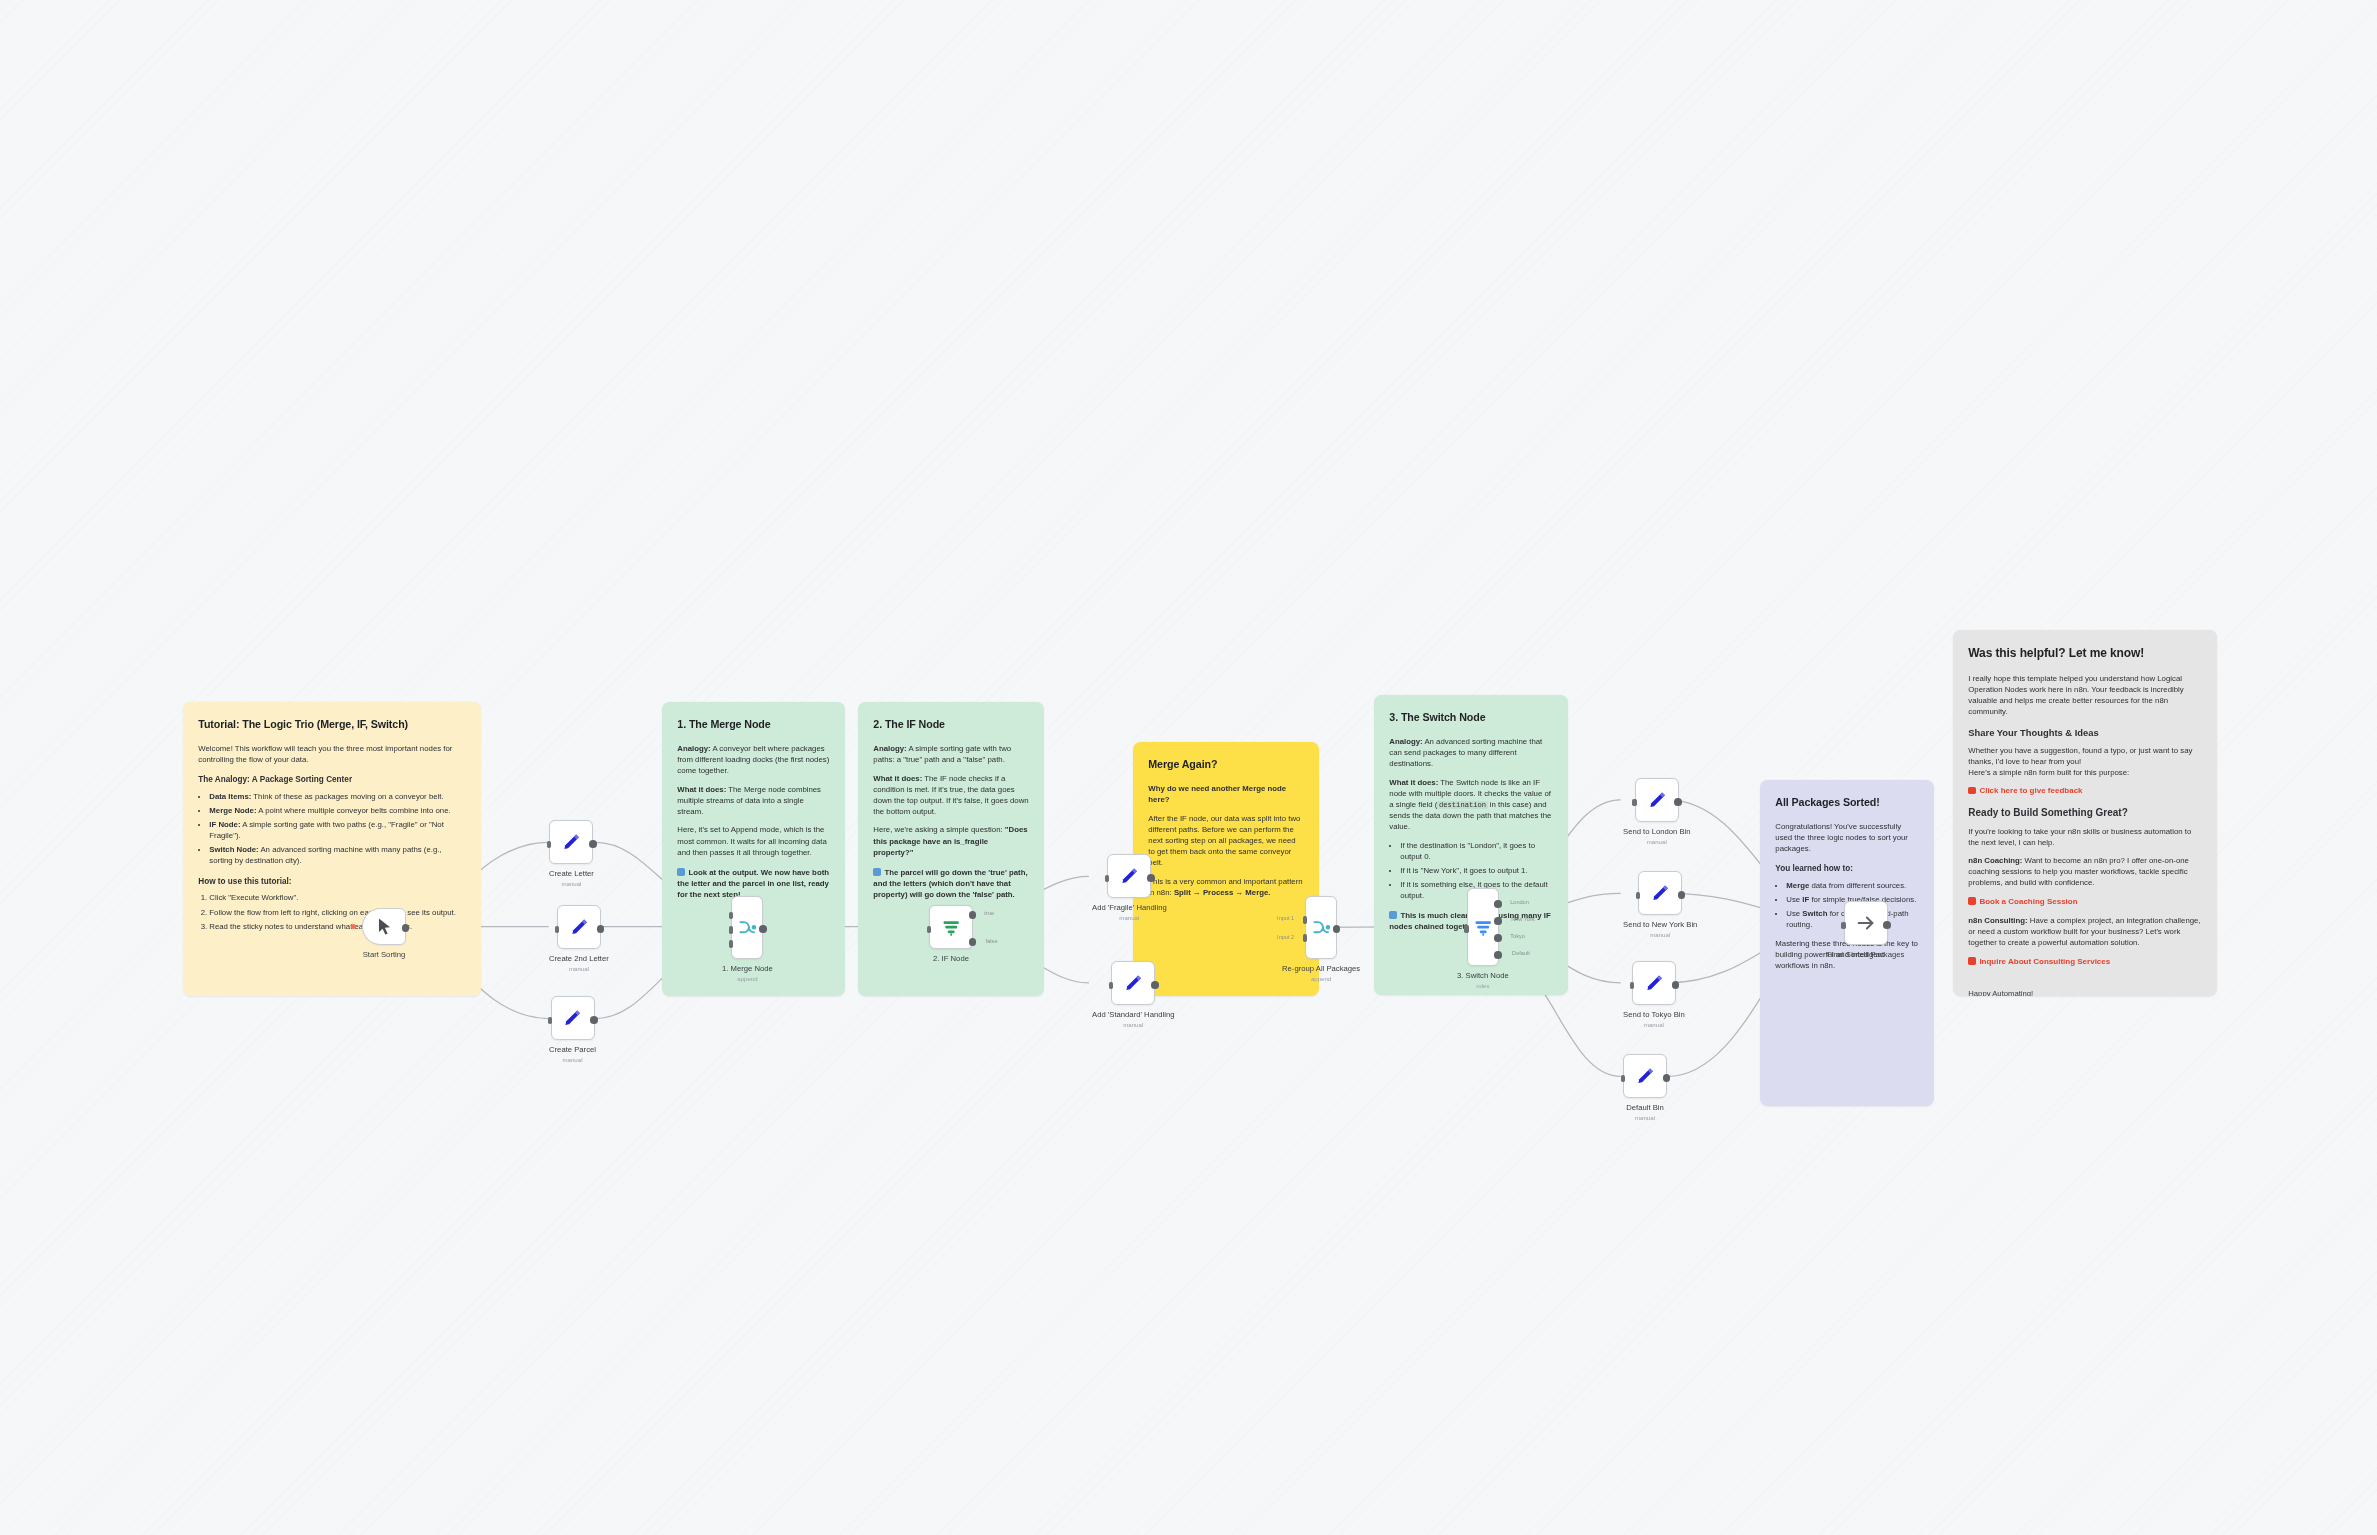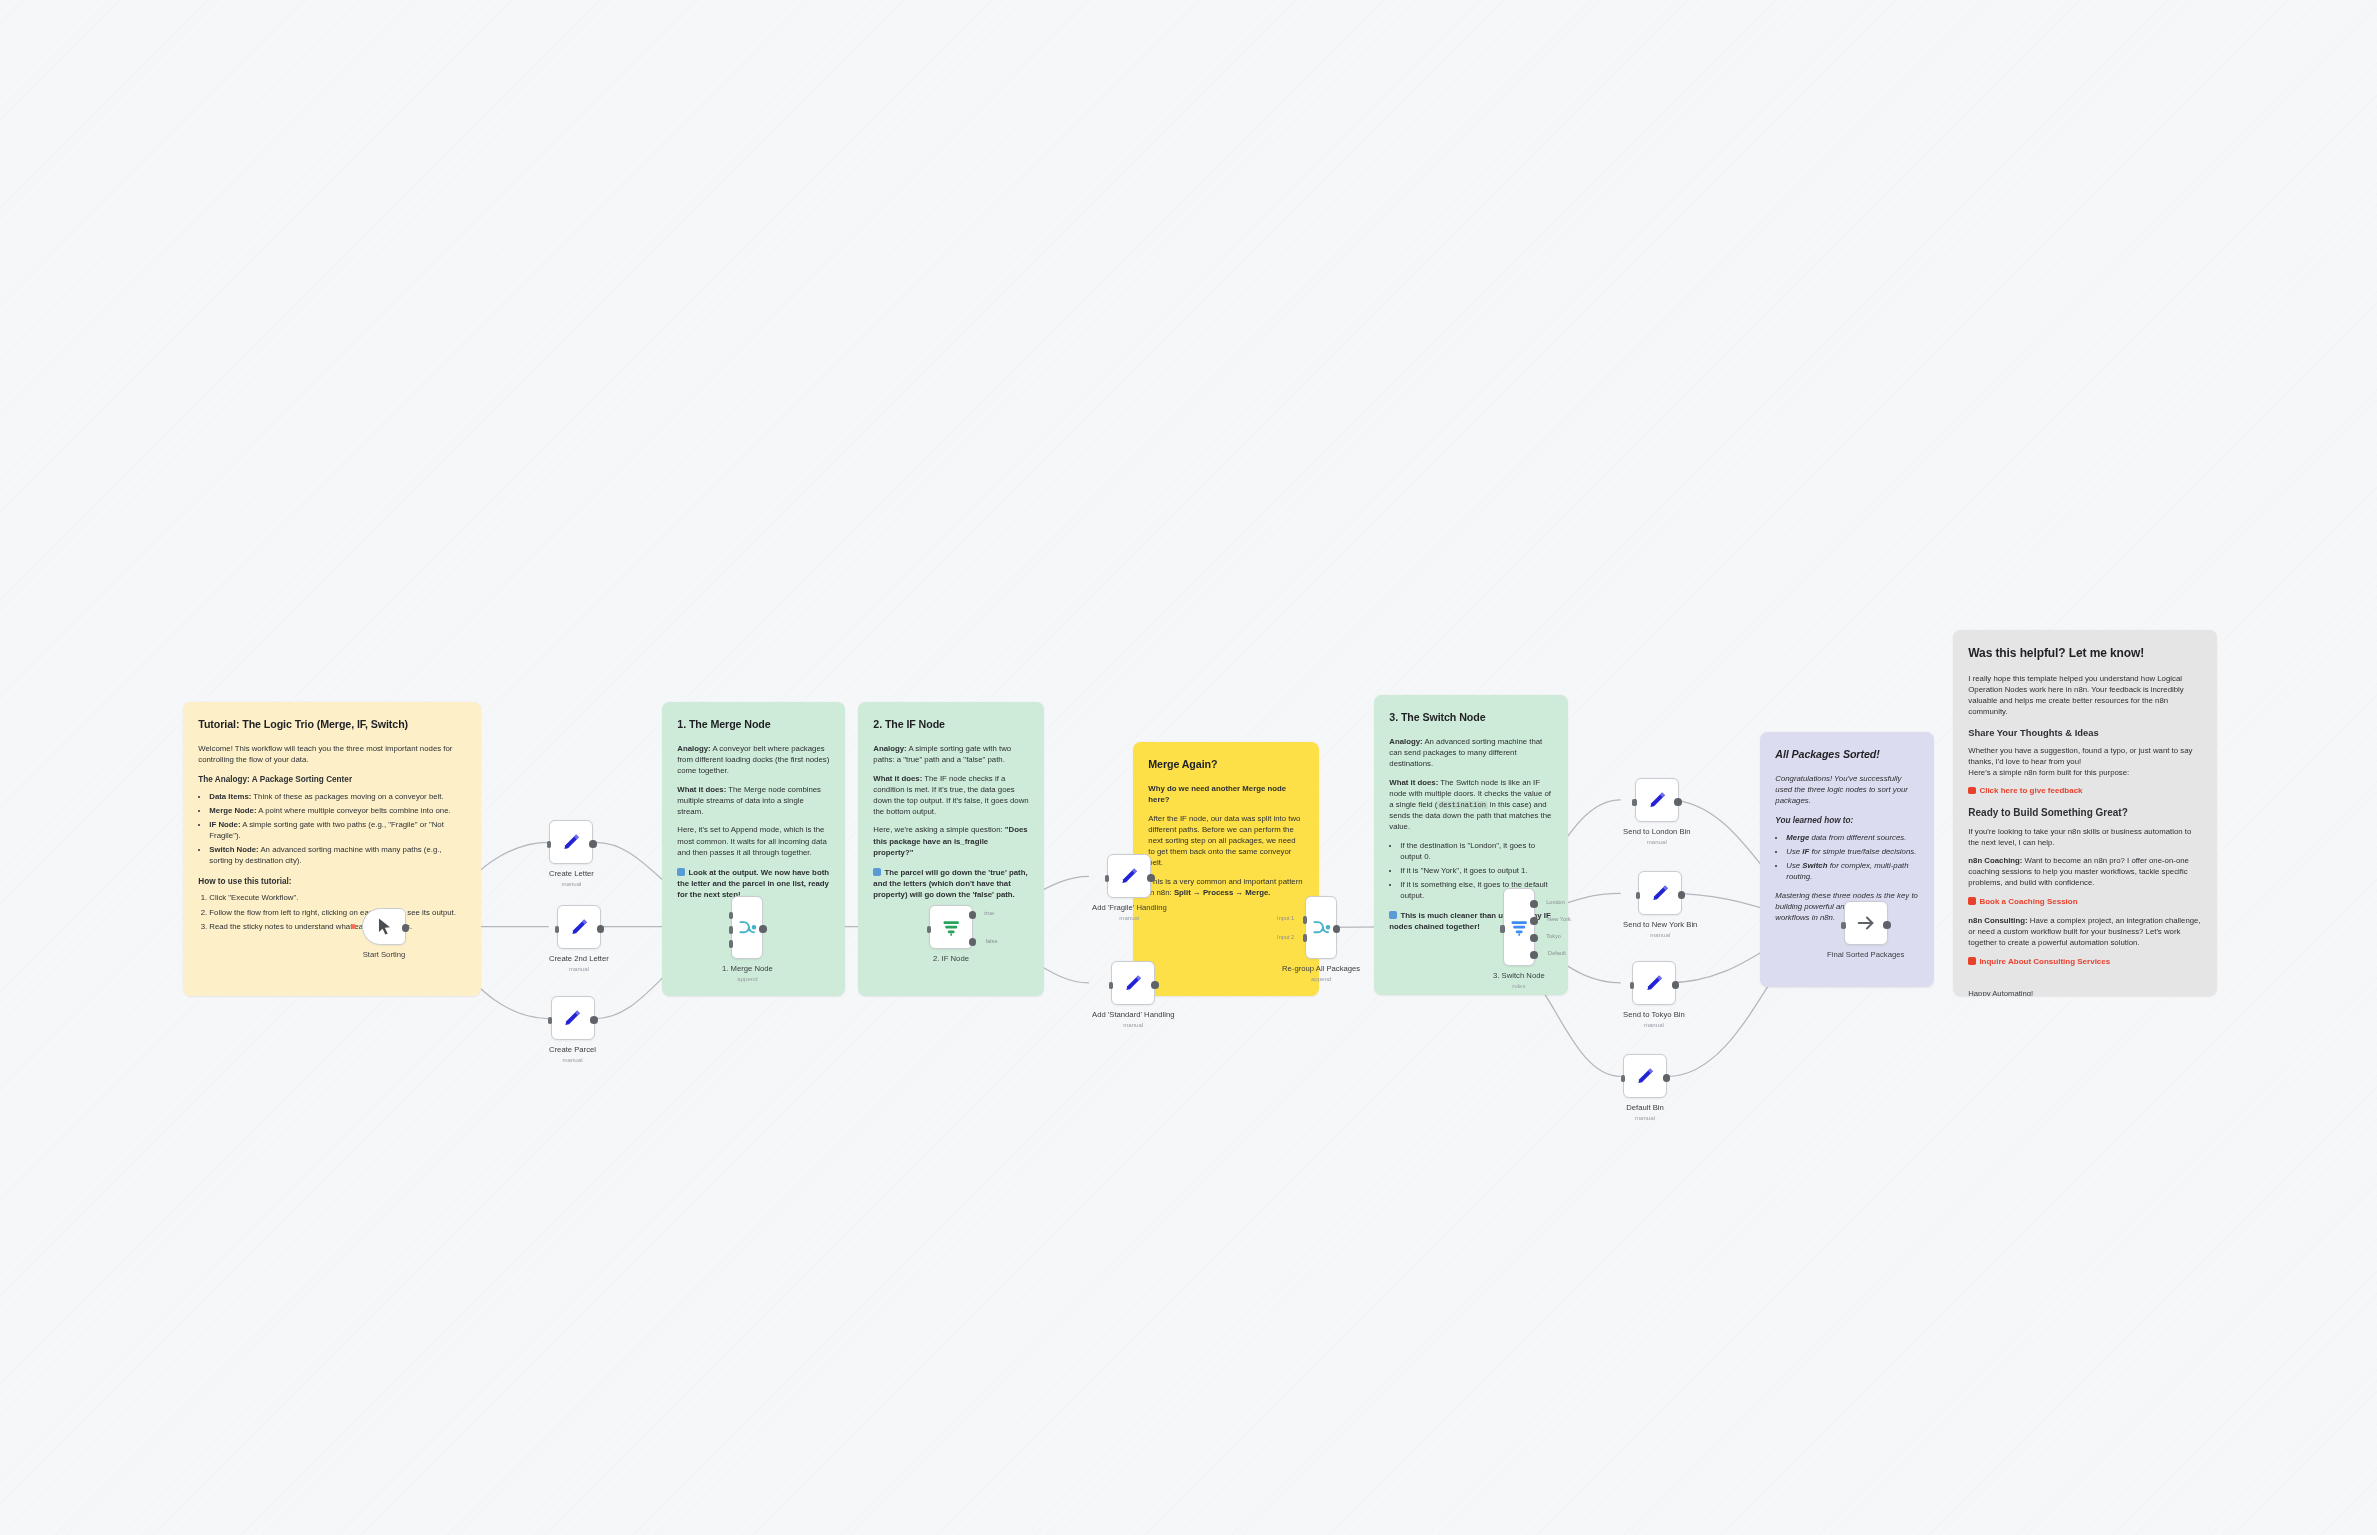--- a/index.html
+++ b/index.html
@@ -144,21 +144,21 @@
     <p><b>Analogy:</b><span> An advanced sorting machine that can send packages to many different destinations.</span></p>
     <p><b>What it does:</b><span> The Switch node is like an IF node with multiple doors. It checks the value of a single field (</span><code>destination</code><span> in this case) and sends the data down the path that matches the value.</span></p>
     <ul>
       <li>If the destination is "London", it goes to output 0.</li>
       <li>If it is "New York", it goes to output 1.</li>
       <li>If it is something else, it goes to the default output.</li>
     </ul>
     <span class="callout"><i class="emo"></i><span>This is much cleaner than using many IF nodes chained together!</span></span>
   </div>
 
-  <div class="sticky s-purple" style="left:1760px; top:732px; width:174px; height:255px;font-style:italic;">
+  <div class="sticky s-purple" style="left:1760px; top:780px; width:174px; height:326px;">
     <h3>All Packages Sorted!</h3>
     <p>Congratulations! You've successfully used the three logic nodes to sort your packages.</p>
     <span class="sub">You learned how to:</span>
     <ul>
       <li><b>Merge</b><span> data from different sources.</span></li>
       <li><span>Use </span><b>IF</b><span> for simple true/false decisions.</span></li>
       <li><span>Use </span><b>Switch</b><span> for complex, multi-path routing.</span></li>
     </ul>
     <p>Mastering these three nodes is the key to building powerful and intelligent workflows in n8n.</p>
   </div>
@@ -319,21 +319,21 @@
       <div class="port in" style="left:-3.4px; top:37px;"></div>
       <div class="port" style="right:-4.3px; top:28px;"></div>
       <div class="plabel" style="left:-29px; top:18px;">Input 1</div>
       <div class="plabel" style="left:-29px; top:37px;">Input 2</div>
     </div>
       <div class="nlabel">Re-group All Packages</div>
       <div class="nsub">append</div>
       </div>
   </div>
 
-  <div class="node" style="left:1457px; top:888px;margin-left:36px;">
+  <div class="node" style="left:1457px; top:888px;">
     <div class="nwrap">
         <div class="nbox tall" style="position:relative; height:78px;">
       <svg width="20.4" height="20.4" viewBox="0 0 24 24">
             <rect x="3" y="5" width="18" height="3.2" rx="1.2" fill="#3d8df5"></rect>
             <rect x="5" y="10.4" width="14" height="3.2" rx="1.2" fill="#3d8df5"></rect>
             <rect x="8" y="15.8" width="8" height="3.2" rx="1.2" fill="#3d8df5"></rect>
             <rect x="11" y="19.4" width="2" height="2.6" fill="#3d8df5"></rect>
           </svg>
       <div class="port in" style="left:-3.4px; top:36px;"></div>
       <div class="port" style="right:-4.3px; top:11px;"></div>

